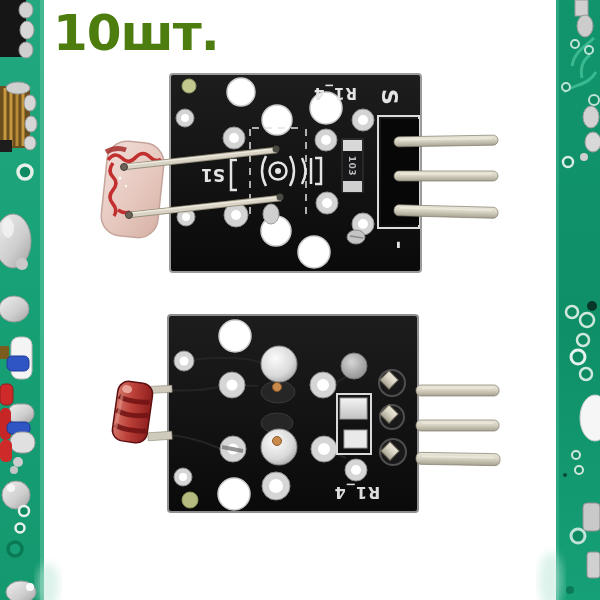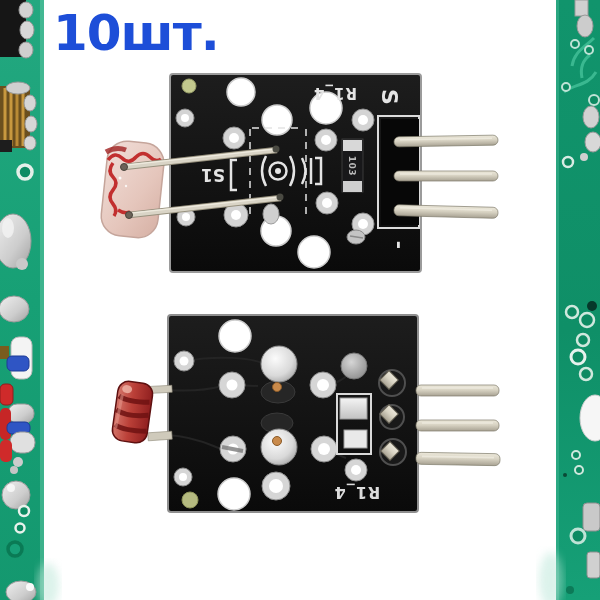--- a/index.html
+++ b/index.html
@@ -2,21 +2,21 @@
 <html><head>
 <meta charset="utf-8">
 <style>
   html,body{margin:0;padding:0;background:#e9e9e9;}
   .canvas{
     position:relative;width:600px;height:600px;overflow:hidden;
     background:#ffffff;font-family:"DejaVu Sans","Liberation Sans",sans-serif;
   }
   .qty-label{
     position:absolute;left:53px;top:6px;
-    font-size:50px;font-weight:bold;color:#1d4ed8;
+    font-size:50px;font-weight:bold;color:#4d7c0f;
     letter-spacing:-1px;line-height:1.1;
   }
   svg{position:absolute;left:0;top:0;}
   svg text{font-family:"DejaVu Sans","Liberation Sans",sans-serif;font-weight:bold;}
 </style>
 </head>
 <body>
 
 <div class="canvas">
 

